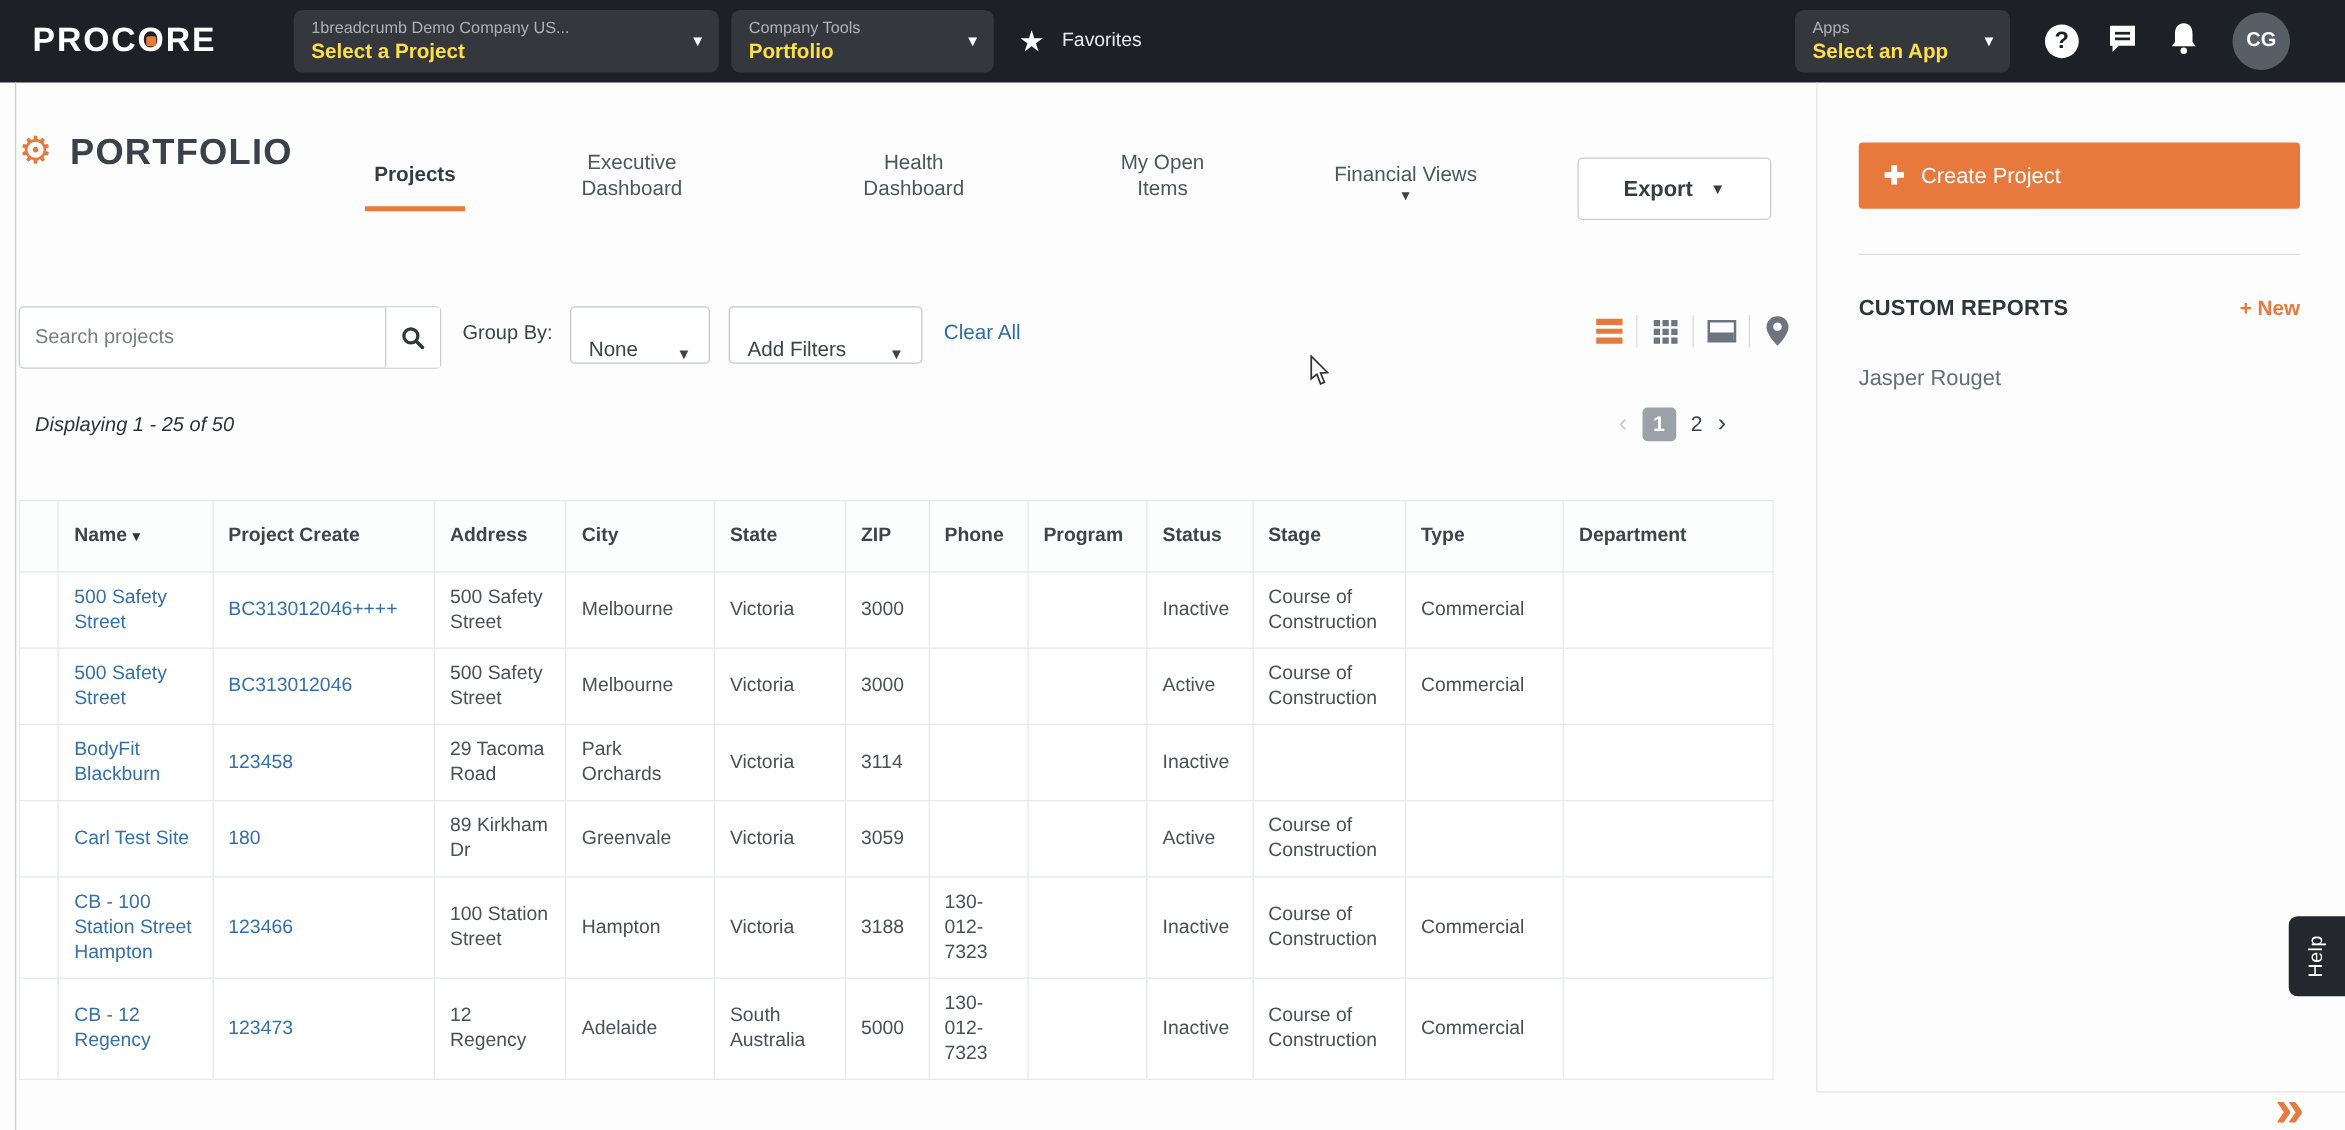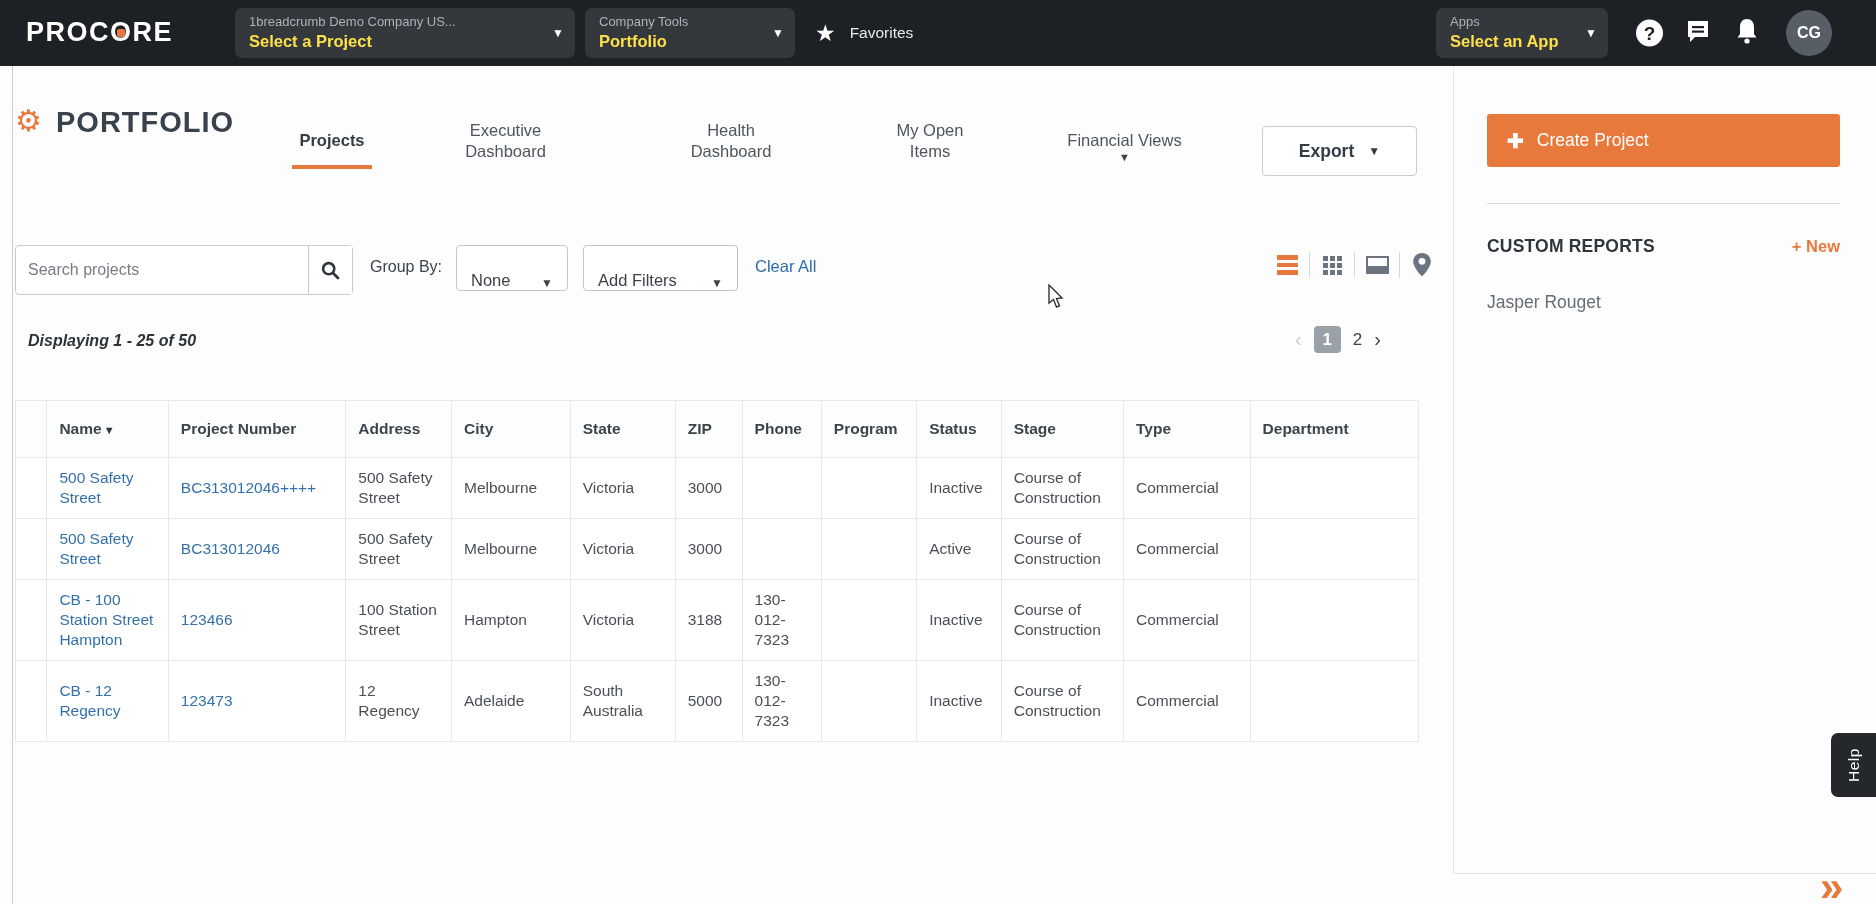--- a/index.html
+++ b/index.html
@@ -59,21 +59,21 @@
   .view-sep { width:1px; height:26px; background:#d6d9dc; margin:0 9px; }
   .vicon { width:26px; height:26px; display:flex; align-items:center; justify-content:center; cursor:pointer; }
   .icon-list { display:flex; flex-direction:column; gap:3px; }
   .icon-list span { width:21px; height:4.5px; background:#e8793d; display:block; }
   .icon-grid { display:grid; grid-template-columns:repeat(3,5px); grid-auto-rows:5px; gap:2px; }
   .icon-grid span { background:#6b7480; display:block; }
   .icon-card { width:23px; height:18px; border:2px solid #6b7480; position:relative; }
   .icon-card::after { content:""; position:absolute; left:0; right:0; bottom:0; height:6px; background:#6b7480; }
 
   
-  .displaying { position:absolute; left:28px; top:332px; font-style:italic; font-size:16px; color:#2c3338;font-weight:bold; }
+  .displaying { position:absolute; left:28px; top:332px; font-style:italic; font-size:16px; color:#2c3338; }
   .pagination { position:absolute; left:1295px; top:326px; display:flex; align-items:center; gap:12px; font-size:17px; }
   .pg-prev { color:#c7cacd; font-size:20px; cursor:default; }
   .pg-next { color:#3f464e; font-size:20px; cursor:pointer; }
   .pg-num { color:#3c434b; cursor:pointer; }
   .pg-num.active { background:#9aa1a8; color:#fff; width:27px; height:27px; border-radius:4px; display:flex; align-items:center; justify-content:center; font-weight:700; }
 
   
   .table-wrap { position:absolute; left:15px; top:400px; width:1404px; height:564px; overflow:hidden; }
   table { border-collapse:collapse; table-layout:fixed; background:#fff; }
   th, td { border:1px solid #e6e8ea; font-size:15.5px; vertical-align:middle; padding:10px 12px; overflow:hidden; }
@@ -235,21 +235,21 @@
   <span class="pg-num">2</span>
   <span class="pg-next">›</span>
 </div>
 
 <div class="table-wrap">
   <table>
     <thead>
         <tr id="thead-row">
           <th style="width: 35px;"></th>
           <th style="width: 140px;">Name<span class="sort-caret">▼</span></th>
-          <th style="width: 187px;">Project Number</th>
+          <th style="width: 187px;">Project Create</th>
           <th style="width: 116px;">Address</th>
           <th style="width: 130px;">City</th>
           <th style="width: 116px; margin-top: 39px;">State</th>
           <th style="width: 71px;">ZIP</th>
           <th style="width: 83px;">Phone</th>
           <th style="width: 99px;">Program</th>
           <th style="width: 88px;">Status</th>
           <th style="width: 128px;">Stage</th>
           <th style="width: 137px;">Type</th>
           <th style="width: 200px;">Department</th>
@@ -281,20 +281,50 @@
           <td>3000</td>
           <td></td>
           <td></td>
           <td>Active</td>
           <td>Course of Construction</td>
           <td>Commercial</td>
           <td></td>
         </tr>
         <tr>
           <td></td>
+          <td><span class="cell-link">BodyFit Blackburn</span></td>
+          <td><span class="cell-link">123458</span></td>
+          <td>29 Tacoma Road</td>
+          <td>Park Orchards</td>
+          <td>Victoria</td>
+          <td>3114</td>
+          <td></td>
+          <td></td>
+          <td>Inactive</td>
+          <td></td>
+          <td></td>
+          <td></td>
+        </tr>
+        <tr>
+          <td></td>
+          <td><span class="cell-link">Carl Test Site</span></td>
+          <td><span class="cell-link">180</span></td>
+          <td>89 Kirkham Dr</td>
+          <td>Greenvale</td>
+          <td>Victoria</td>
+          <td>3059</td>
+          <td></td>
+          <td></td>
+          <td>Active</td>
+          <td>Course of Construction</td>
+          <td></td>
+          <td></td>
+        </tr>
+        <tr>
+          <td></td>
           <td><span class="cell-link">CB - 100 Station Street Hampton</span></td>
           <td><span class="cell-link">123466</span></td>
           <td>100 Station Street</td>
           <td>Hampton</td>
           <td>Victoria</td>
           <td>3188</td>
           <td>130-012-7323</td>
           <td></td>
           <td>Inactive</td>
           <td>Course of Construction</td>

